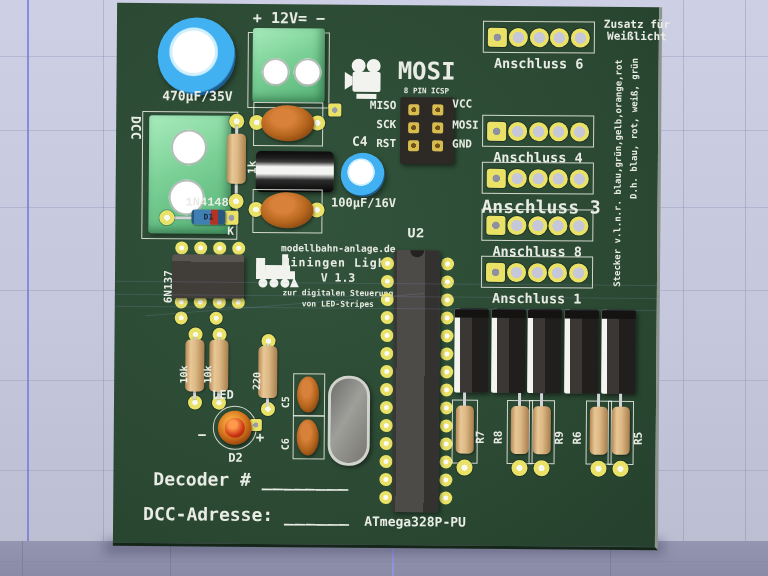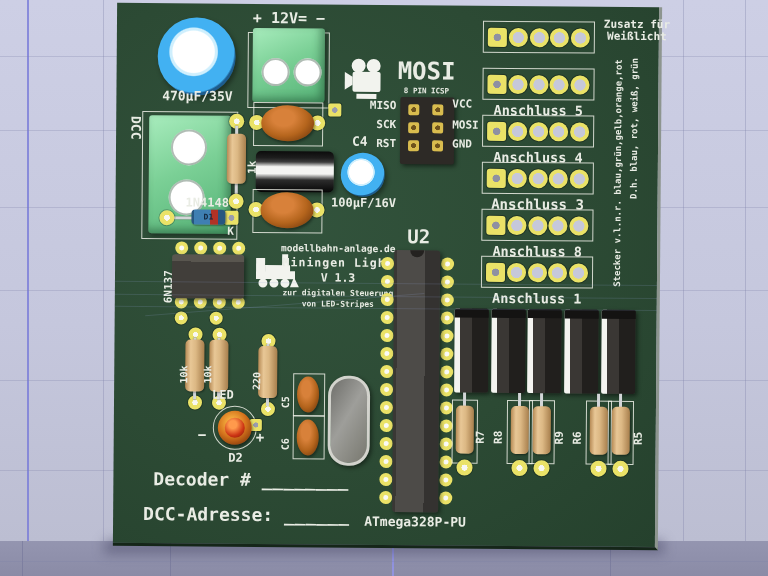--- a/index.html
+++ b/index.html
@@ -144,21 +144,21 @@
     <div class="abs ocap" style="left:145px;top:101px;width:53px;height:36px;"></div>
     <div class="abs padsq" style="left:212px;top:99px;width:13px;height:13px;"></div>
 
     <div class="abs" style="left:140px;top:147px;width:78px;height:41px;border-radius:5px;box-shadow:2px 2px 5px rgba(0,0,0,.5);background:linear-gradient(180deg,#0c0c0c 0%,#1d1d1d 16%,#3c3c3c 26%,#f4f4f2 38%,#f4f4f2 55%,#2c2c2c 70%,#050505 100%);"></div>
 
     <div class="abs sbox" style="left:137px;top:185px;width:68px;height:42px;"></div>
     <div class="abs pad" style="left:133px;top:198px;width:15px;height:15px;"></div>
     <div class="abs pad" style="left:194px;top:198px;width:15px;height:15px;"></div>
     <div class="abs ocap" style="left:145px;top:188px;width:53px;height:36px;"></div>
 
-    <div class="abs silk" style="left:70px;top:193px;font-size:12px;">1N4148</div>
+    <div class="abs silk" style="left:70px;top:193px;font-size:12px;font-family:Liberation Mono, monospace;">1N4148</div>
     <div class="abs lead" style="left:52px;top:213px;width:60px;height:3px;"></div>
     <div class="abs pad" style="left:44px;top:207px;width:15px;height:15px;"></div>
     <div class="abs padsq" style="left:109px;top:207px;width:14px;height:14px;"></div>
     <div class="abs" style="left:76px;top:206px;width:34px;height:15px;border-radius:4px;box-shadow:1px 1px 2px rgba(0,0,0,.5);background:linear-gradient(90deg,#27567f 0 8%,#3f7fb2 8% 56%,#b23226 56% 78%,#27567f 78% 100%);color:#12263d;font-size:8px;font-weight:bold;text-align:center;line-height:15px;">D1</div>
     <div class="abs silk" style="left:112px;top:222px;font-size:11px;">K</div>
 
     <div class="abs silk vtext" style="left:48px;top:248px;height:52px;font-size:11px;">6N137</div>
     <div class="abs padrow4" style="left:60px;top:238px;"></div>
     <div class="abs dotrow4" style="left:64px;top:242px;"></div>
     <div class="abs padrow4" style="left:60px;top:292px;"></div>
@@ -201,68 +201,59 @@
     <div class="abs silk" style="left:228px;top:114px;width:52px;text-align:right;font-size:11px;">SCK</div>
     <div class="abs silk" style="left:228px;top:133px;width:52px;text-align:right;font-size:11px;">RST</div>
     <div class="abs silk" style="left:336px;top:93px;font-size:11px;">VCC</div>
     <div class="abs silk" style="left:336px;top:114px;font-size:11px;">MOSI</div>
     <div class="abs silk" style="left:336px;top:133px;font-size:11px;">GND</div>
 
     <div class="abs silk" style="left:236px;top:130px;font-size:13px;">C4</div>
     <div class="abs ecap" style="left:225px;top:148px;width:44px;height:44px;"></div>
     <div class="abs silk" style="left:205px;top:192px;width:86px;text-align:center;font-size:12px;">100µF/16V</div>
 
-    <div class="abs silk" style="left:292px;top:221px;font-size:19px;">U2</div>
+    <div class="abs silk" style="left:292px;top:221px;font-size:14px;font-family:Liberation Mono, monospace;">U2</div>
     <div class="abs padcol" style="left:266px;top:252px;"></div>
     <div class="abs dotcol" style="left:270px;top:256px;"></div>
     <div class="abs padcol" style="left:326px;top:252px;"></div>
     <div class="abs dotcol" style="left:330px;top:256px;"></div>
     <div class="abs dip" style="left:279px;top:245px;width:46px;height:262px;">
       <div class="abs" style="left:16px;top:0;width:14px;height:7px;background:#242220;border-radius:0 0 7px 7px;"></div>
     </div>
     <div class="abs silk" style="left:240px;top:510px;width:124px;text-align:center;font-size:13px;">ATmega328P-PU</div>
 
     <div class="abs" style="left:366px;top:15px;width:112px;">
       <div class="sbox" style="height:30px;display:flex;align-items:center;justify-content:space-between;padding:0 4px;">
         <span class="hole sq"></span>
           <span class="hole"></span>
           <span class="hole"></span>
           <span class="hole"></span>
           <span class="hole"></span>
       </div>
-    </div>
-    <div class="abs" style="left:366px;top:62px;width:112px;">
-      <div class="sbox" style="height:30px;display:flex;align-items:center;justify-content:space-between;padding:0 4px;">
-        <span class="hole sq"></span>
-          <span class="hole"></span>
-          <span class="hole"></span>
-          <span class="hole"></span>
-          <span class="hole"></span>
-      </div>
-      <div class="silk" style="margin-top:3px;text-align:center;font-size:13.5px;">Anschluss 5</div>
+      <div class="silk" style="margin-top:3px;text-align:center;font-size:13.5px;">Anschluss 6</div>
     </div>
     <div class="abs" style="left:366px;top:109px;width:112px;">
       <div class="sbox" style="height:30px;display:flex;align-items:center;justify-content:space-between;padding:0 4px;">
         <span class="hole sq"></span>
           <span class="hole"></span>
           <span class="hole"></span>
           <span class="hole"></span>
           <span class="hole"></span>
       </div>
       <div class="silk" style="margin-top:3px;text-align:center;font-size:13.5px;">Anschluss 4</div>
     </div>
     <div class="abs" style="left:366px;top:156px;width:112px;">
       <div class="sbox" style="height:30px;display:flex;align-items:center;justify-content:space-between;padding:0 4px;">
         <span class="hole sq"></span>
           <span class="hole"></span>
           <span class="hole"></span>
           <span class="hole"></span>
           <span class="hole"></span>
       </div>
-      <div class="silk" style="margin-top:3px;text-align:center;font-size:14px;">Anschluss 3</div>
+      <div class="silk" style="margin-top:3px;text-align:center;font-size:18px;">Anschluss 3</div>
     </div>
     <div class="abs" style="left:366px;top:203px;width:112px;">
       <div class="sbox" style="height:30px;display:flex;align-items:center;justify-content:space-between;padding:0 4px;">
         <span class="hole sq"></span>
           <span class="hole"></span>
           <span class="hole"></span>
           <span class="hole"></span>
           <span class="hole"></span>
       </div>
       <div class="silk" style="margin-top:3px;text-align:center;font-size:13.5px;">Anschluss 8</div>

